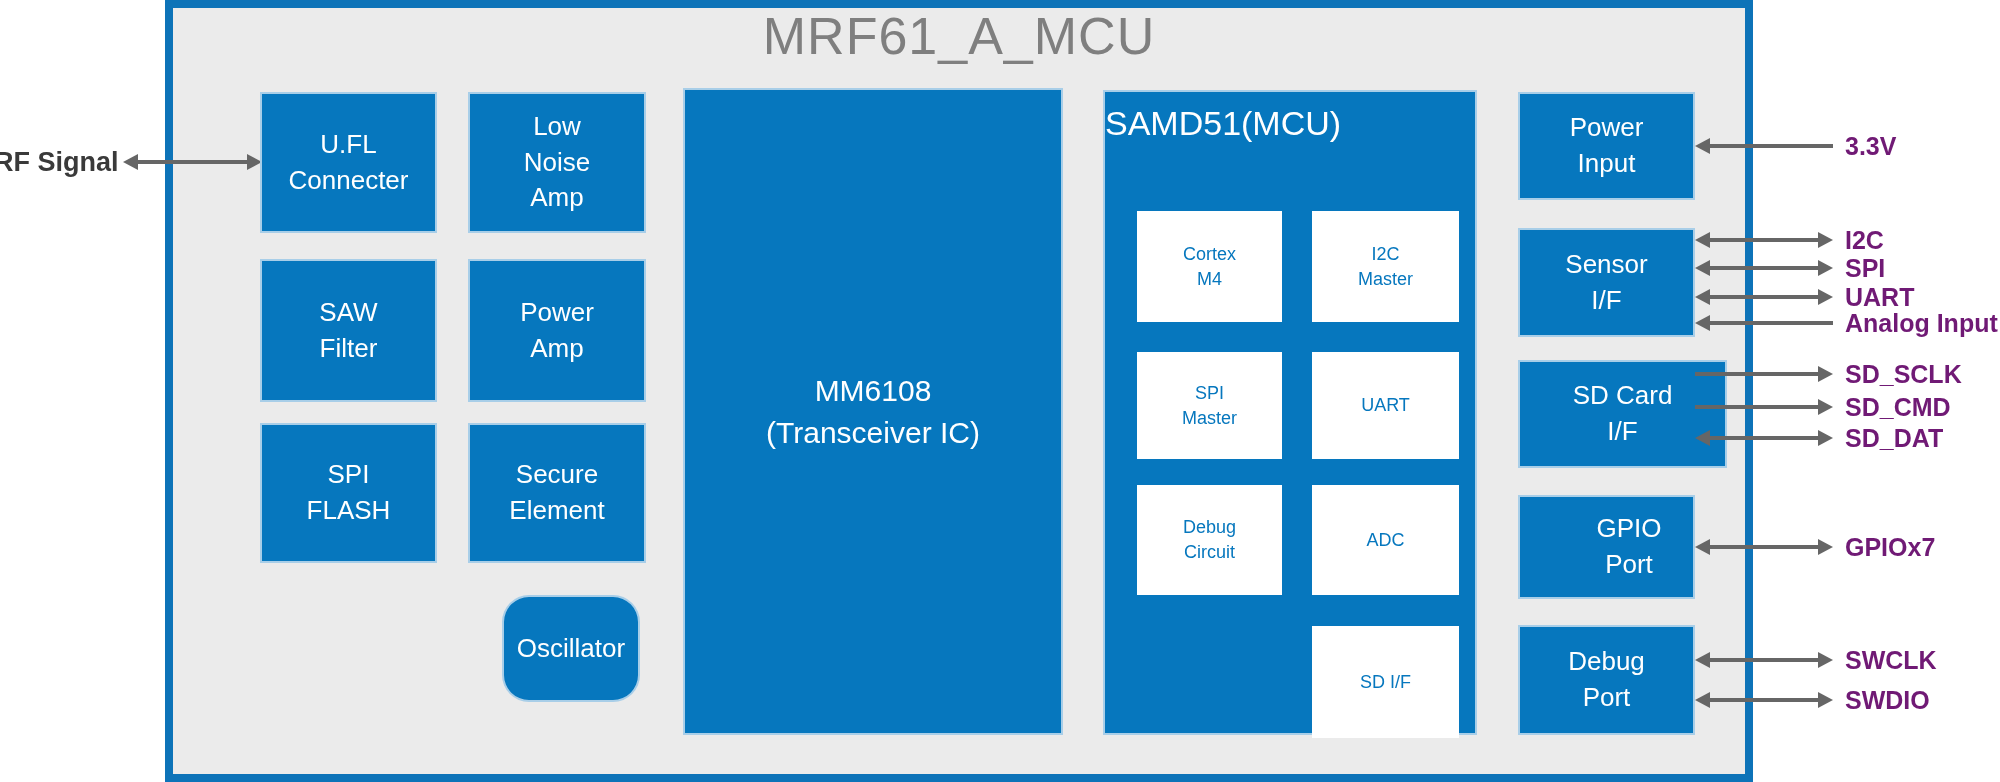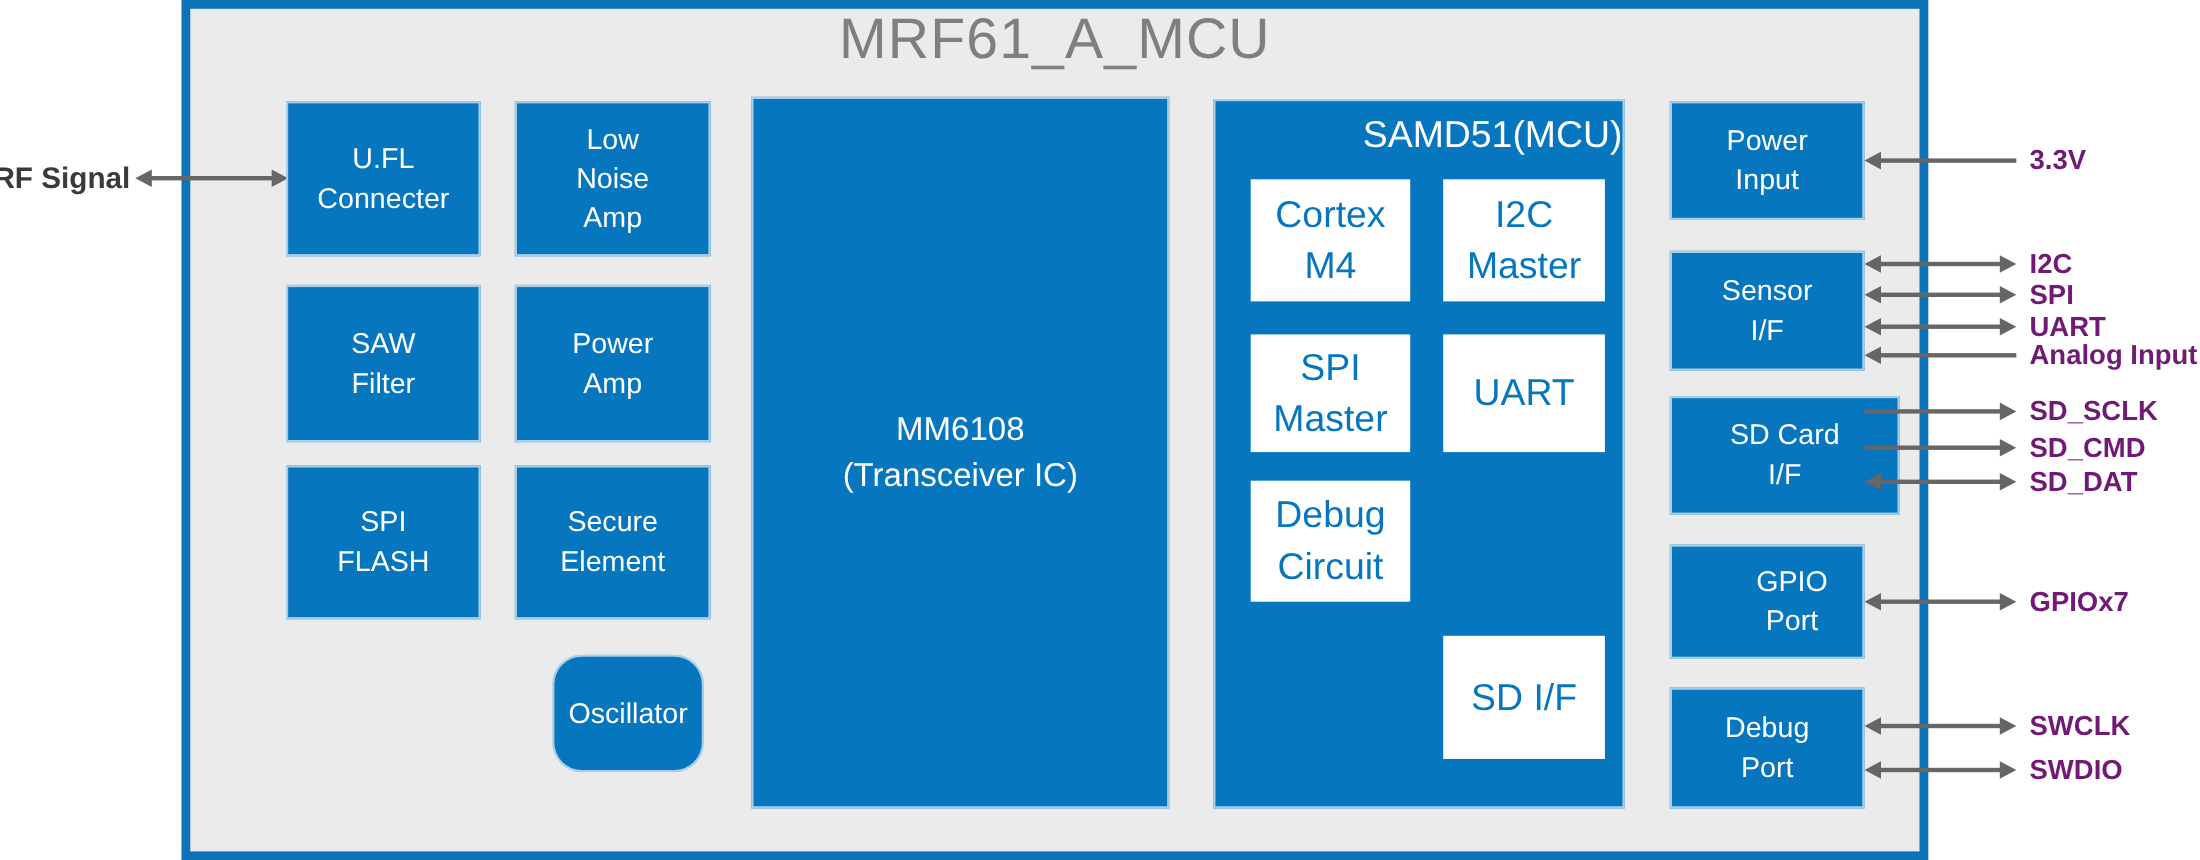--- a/index.html
+++ b/index.html
@@ -25,26 +25,26 @@
     text-align:center; font-size:26px; line-height:1.38;
     white-space:pre-line;
   }
   .block.big { font-size:30px; }
   .samd51 {
     position:absolute; left:1103px; top:90px; width:374px; height:645px;
     background:#0677BE; border:2px solid rgba(198,221,240,0.85);
   }
   .samd51-title {
     position:absolute; left:0; top:12px; width:100%;
-    text-align:right; color:#ffffff; font-size:34px; white-space:nowrap;
+    text-align:left; color:#ffffff; font-size:34px; white-space:nowrap;
   }
   .module {
     position:absolute; background:#ffffff; color:#0677BE;
     display:flex; align-items:center; justify-content:center;
-    text-align:center; font-size:34px; line-height:1.38; white-space:pre-line;
+    text-align:center; font-size:18px; line-height:1.38; white-space:pre-line;margin-top:48px;
   }
   .arrow { position:absolute; height:16px; }
   .arrow .line {
     position:absolute; left:0; right:0; top:50%; margin-top:-2px;
     height:4px; background:#666666;
   }
   .arrow.head-left .line  { left:12px; }
   .arrow.head-right .line { right:12px; }
   .arrow .hl {
     position:absolute; left:0; top:50%; margin-top:-8px; width:0; height:0;
@@ -102,20 +102,21 @@
     <div class="samd51-title">SAMD51(MCU)</div>
     <div class="module" style="left:32px;  top:71px;  width:145px; height:111px;">Cortex
 M4</div>
     <div class="module" style="left:207px; top:71px;  width:147px; height:111px;">I2C
 Master</div>
     <div class="module" style="left:32px;  top:212px; width:145px; height:107px;">SPI
 Master</div>
     <div class="module" style="left:207px; top:212px; width:147px; height:107px;">UART</div>
     <div class="module" style="left:32px;  top:345px; width:145px; height:110px;">Debug
 Circuit</div>
+    <div class="module" style="left:207px; top:345px; width:147px; height:110px;">ADC</div>
     <div class="module" style="left:207px; top:486px; width:147px; height:112px;">SD I/F</div>
   </div>
 
   <div class="block" style="left:1518px; top:92px;  width:177px; height:108px;">Power
 Input</div>
   <div class="block" style="left:1518px; top:228px; width:177px; height:109px;">Sensor
 I/F</div>
   <div class="block" style="left:1518px; top:360px; width:209px; height:108px;">SD Card
 I/F</div>
   <div class="block" style="left:1518px; top:495px; width:177px; height:104px;padding-left:45px;">GPIO

